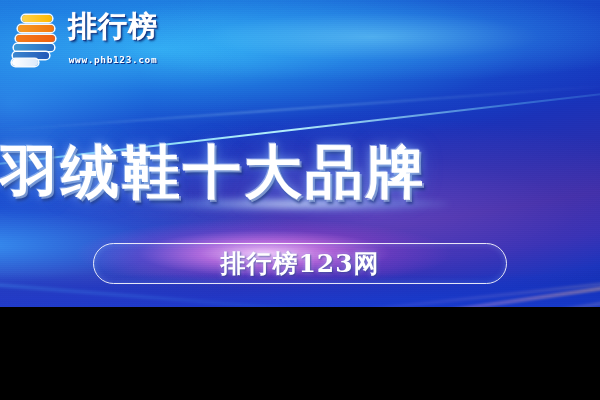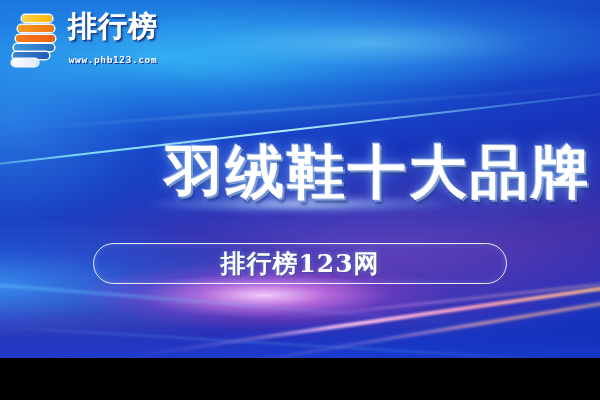--- a/index.html
+++ b/index.html
@@ -7,21 +7,21 @@
     padding: 0;
     background: #000;
   }
   body {
     font-family: "Liberation Sans", sans-serif;
   }
 
   #banner {
     position: relative;
     width: 600px;
-    height: 358px;
+    height: 307px;
     overflow: hidden;
     background: #b91c1c;
   }
 
   
   .bg-layer {
     position: absolute;
     inset: 0;
     pointer-events: none;
   }
@@ -266,21 +266,21 @@
     color: #ffffff;
     text-shadow: 1px 1px 0 rgba(10,40,130,0.9);
   }
 
   
   #headline {
     position: absolute;
     left: 0;
     right: 8px;
     top: 134px;
-    text-align: right;
+    text-align: left;
     z-index: 5;
     font-family: "DejaVu Sans", "Liberation Sans", sans-serif;
     font-size: 58px;
     font-weight: 700;
     letter-spacing: 3px;
     color: #ffffff;
     text-shadow:
       0 0 10px rgba(150,200,255,0.65),
       0 0 22px rgba(90,160,255,0.45),
       2px 2px 0 rgba(200,215,240,0.55),

